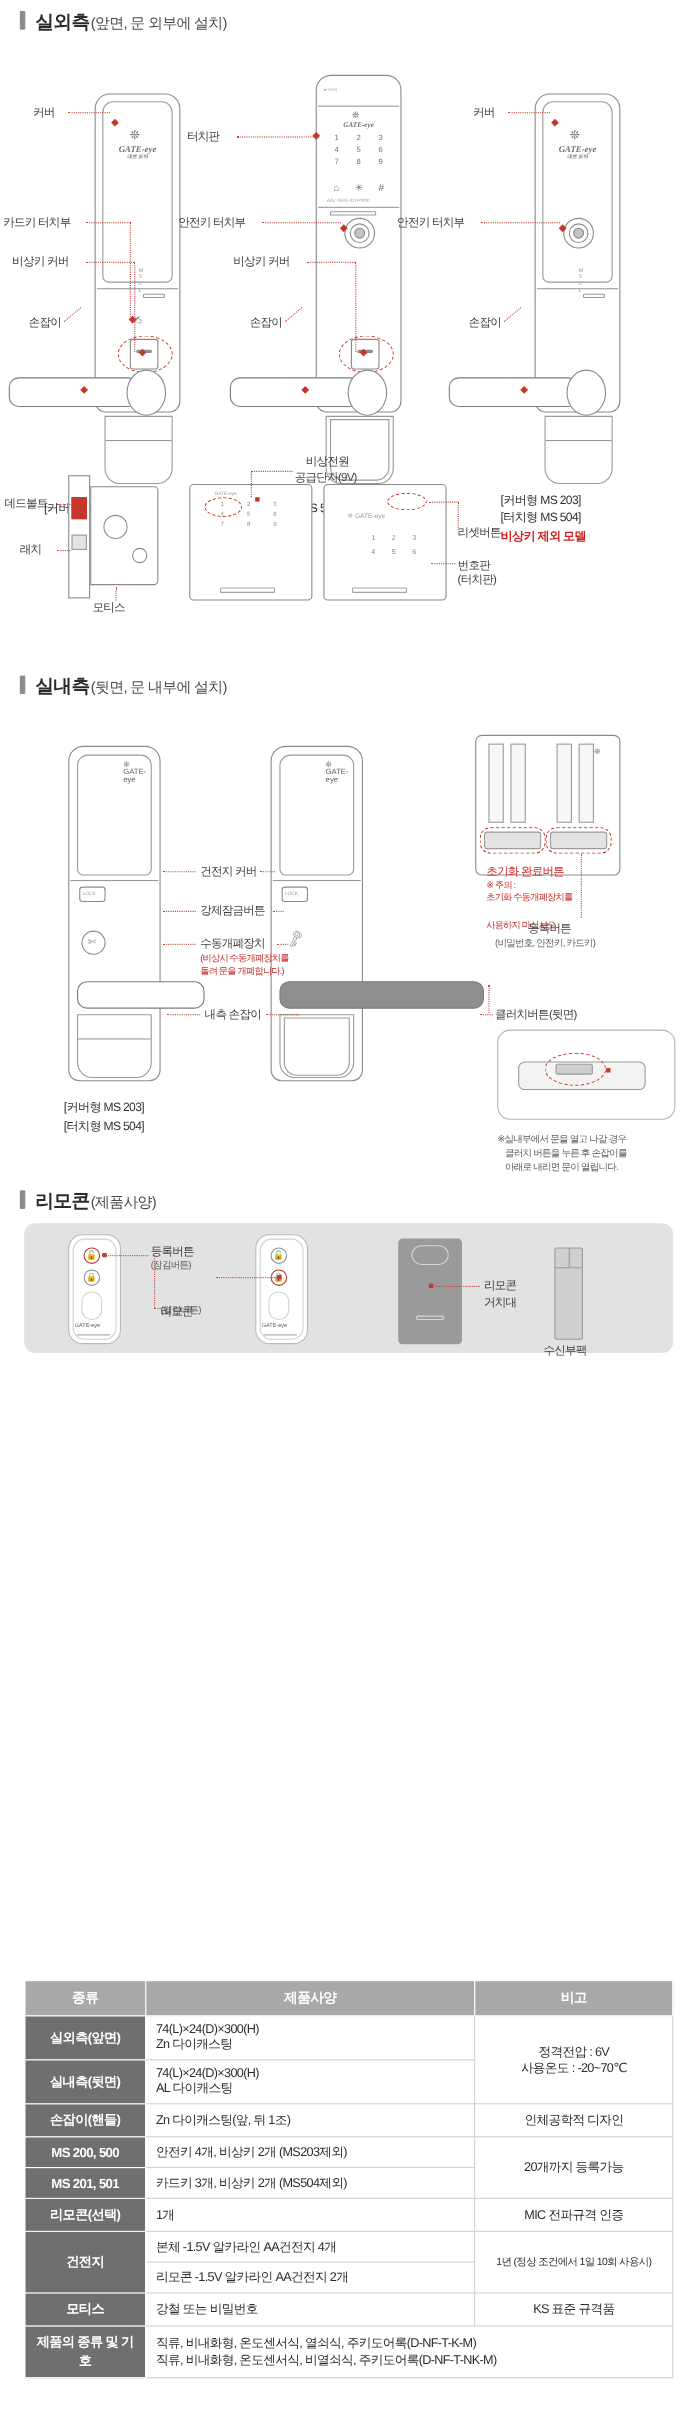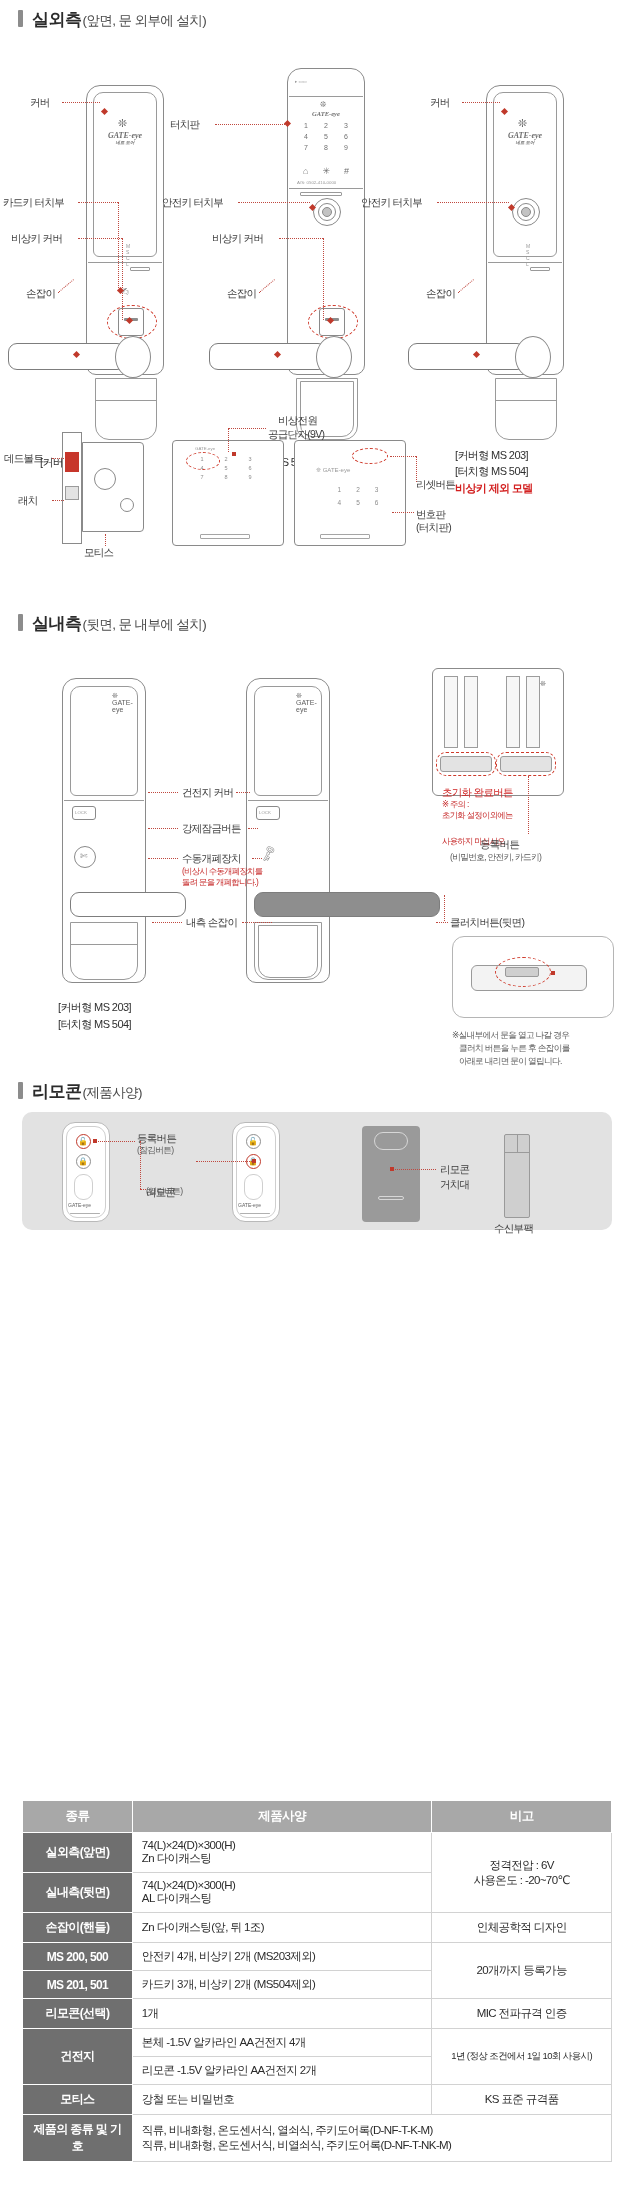--- a/index.html
+++ b/index.html
@@ -419,21 +419,21 @@
     <div class="batt-cell" style="left:526px; top:676px; width:14px; height:72px;"></div>
     <div class="grey-fill" style="left:440px; top:756px; width:52px; height:16px; border-radius:3px;"></div>
     <div class="grey-fill" style="left:500px; top:756px; width:52px; height:16px; border-radius:3px;"></div>
     <div class="dash-ellipse" style="left:436px; top:752px; width:60px; height:24px; border-radius:10px;"></div>
     <div class="dash-ellipse" style="left:496px; top:752px; width:60px; height:24px; border-radius:10px;"></div>
     <div class="flower" style="left:540px; top:680px; font-size:7px;">❊</div>
   </div>
 
   <span class="lbl red" style="left:442px; top:786px;">초기화 완료버튼</span>
   <span class="lbl cred" style="left:442px; top:799px;">※ 주의 :</span>
-  <span class="lbl cred" style="left:442px; top:810px;">초기화 설정이외에는</span>
+  <span class="lbl cred" style="left:442px; top:810px;">초기화 수동개폐장치를</span>
   <span class="lbl cred" style="left:442px; top:800px;margin-top:36px;">사용하지 마십시오</span>
 
   <span class="lbl" style="left:480px; top:838px;">등록버튼</span>
   <span class="lbl small" style="left:450px; top:852px;">(비밀번호, 안전키, 카드키)</span>
   <div class="lead v" style="left:528px; top:776px; height:58px;"></div>
 
   <span class="lbl" style="left:182px; top:786px;">건전지 커버</span>
   <div class="lead" style="left:148px; top:792px; width:30px;"></div>
   <div class="lead" style="left:236px; top:792px; width:14px;"></div>
 

